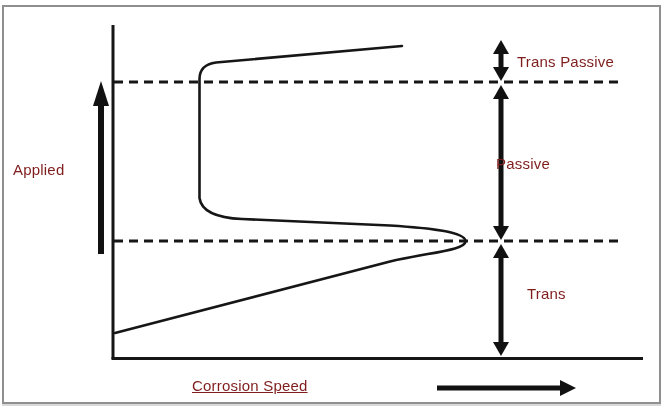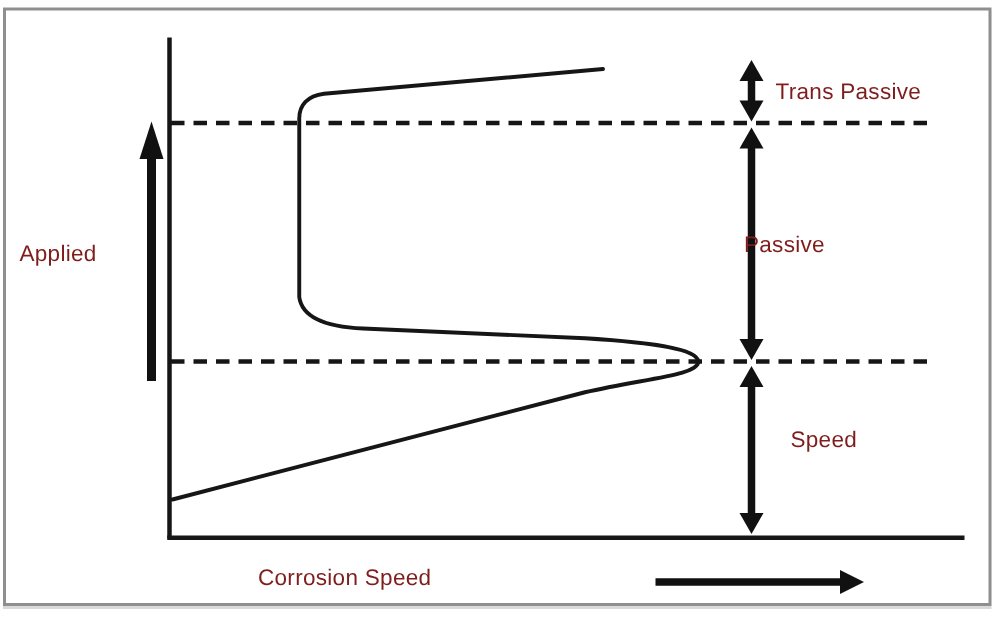--- a/index.html
+++ b/index.html
@@ -37,21 +37,21 @@
     color: #7f1d1d;
     font-size: 15px;
     line-height: 21px;
     white-space: nowrap;
     letter-spacing: 0.2px;
   }
   .lbl-applied   { left: 13px;  top: 147px; margin-top: 12px; }
   .lbl-trans     { left: 517px; top: 51px;  }
   .lbl-passive   { left: 496px; top: 153px; }
   .lbl-active    { left: 527px; top: 283px; }
-  .lbl-corrosion { left: 172px; top: 375px; }
+  .lbl-corrosion { left: 192px; top: 375px; text-decoration: underline; }
 </style>
 </head>
 <body>
 
 <div id="stage">
   <div id="frame"></div>
 
   <svg id="plot-svg" viewBox="0 0 667 412">
 
     <line x1="113" y1="25" x2="113" y2="359" stroke="#161616" stroke-width="3"></line>
@@ -101,16 +101,16 @@
   </svg>
 
   <div class="lbl lbl-applied">
     <div>Applied</div>
   </div>
 
   <div class="lbl lbl-trans">Trans Passive</div>
 
   <div class="lbl lbl-passive">Passive</div>
 
-  <div class="lbl lbl-active">Speed</div>
+  <div class="lbl lbl-active">Trans</div>
 
   <div class="lbl lbl-corrosion">Corrosion Speed</div>
 </div>
 
 </body></html>

